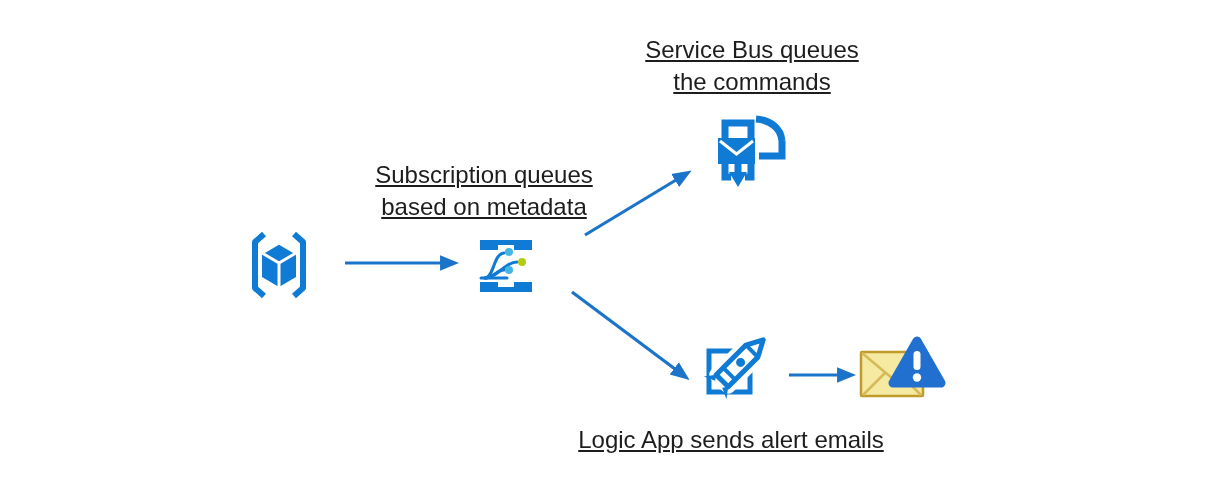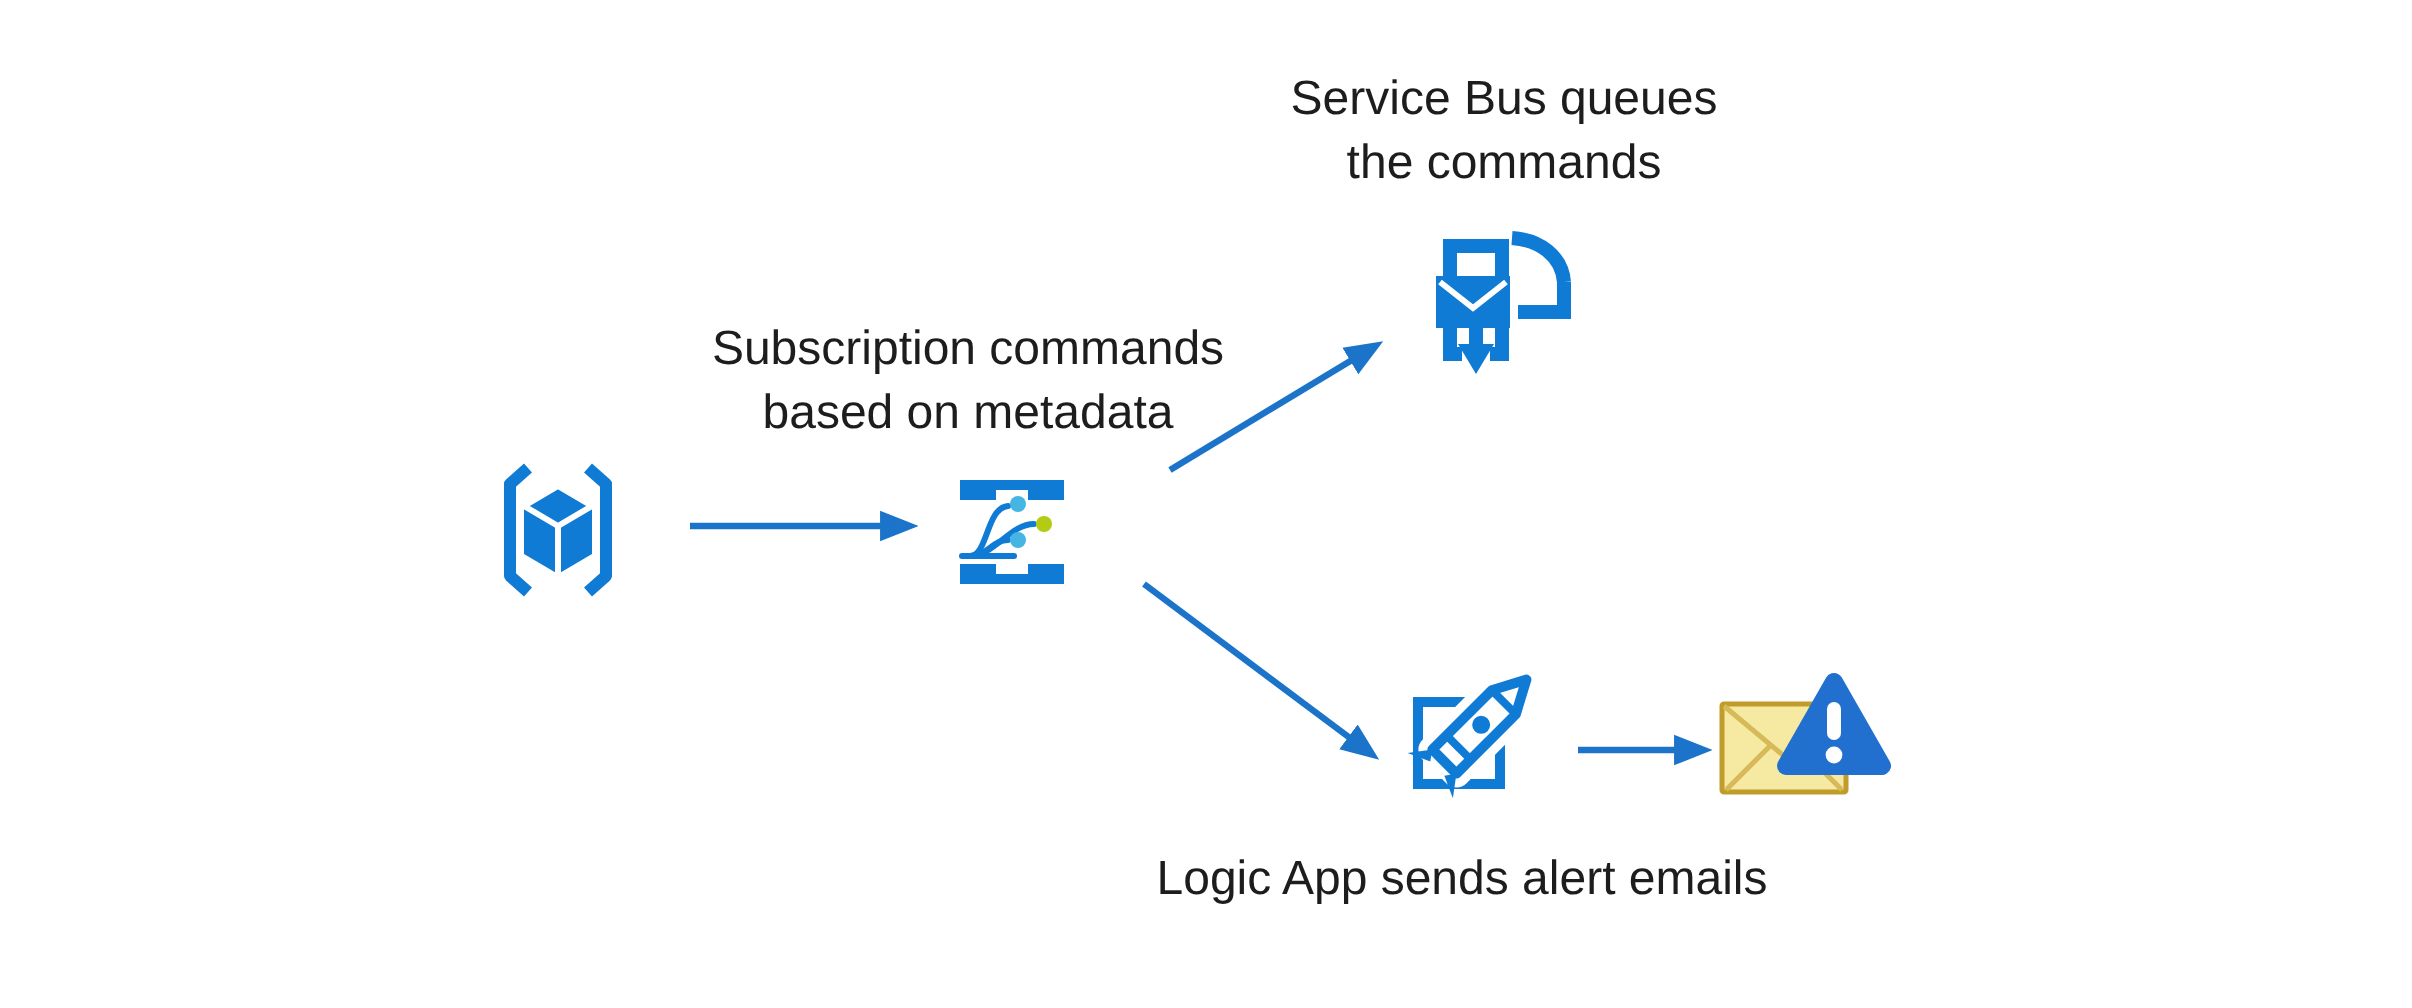--- a/index.html
+++ b/index.html
@@ -4,20 +4,21 @@
 <style>
   html,body{margin:0;padding:0;background:#fff;}
   .canvas{
     position:relative;width:1206px;height:504px;background:var(--background,#fff);
     font-family:"Liberation Sans",sans-serif;overflow:hidden;
   }
   .label{
     position:absolute;white-space:pre-line;text-align:center;
     font-size:24px;line-height:32px;color:var(--text,#1d1d1d);
     transform:translateX(-50%);
+    text-decoration:underline;
   }
   .icon{position:absolute;}
   svg{display:block;}
   .arrows{position:absolute;left:0;top:0;width:1206px;height:504px;}
   .arrow-line{stroke:var(--arrow-blue,#1b74c9);stroke-width:3.2;fill:none;}
   .arrow-head{fill:var(--arrow-blue,#1b74c9);}
   .fill-blue{fill:var(--icon-blue,#0f7bd5);}
   .stroke-blue{stroke:var(--icon-blue,#0f7bd5);fill:none;}
   .stroke-white{stroke:#ffffff;fill:none;}
   .fill-cyan{fill:var(--dot-cyan,#45b6e3);}
@@ -61,21 +62,21 @@
       <path class="fill-blue" d="M3,55 H55 V45 H37 V50 H21 V45 H3 Z"></path>
       <path class="stroke-blue" stroke-width="3" stroke-linecap="round" d="M4,41 H30"></path>
       <path class="stroke-blue" stroke-width="3" stroke-linecap="round" d="M8,41 C17,41 16,17 27,16"></path>
       <path class="stroke-blue" stroke-width="3" stroke-linecap="round" d="M8,41 C20,41 28,25 40,25"></path>
       <path class="stroke-blue" stroke-width="3" stroke-linecap="round" d="M8,41 C17,41 19,33 27,33"></path>
       <circle class="fill-cyan" cx="32" cy="15" r="4"></circle>
       <circle class="fill-green" cx="45" cy="25" r="4"></circle>
       <circle class="fill-cyan" cx="32" cy="33" r="4"></circle>
     </svg>
   </div>
-  <div class="label" style="left:484px;top:159px;">Subscription commands
+  <div class="label" style="left:484px;top:159px;">Subscription queues
 based on metadata</div>
 
   <div class="icon" style="left:710px;top:110px;">
     <svg width="82" height="82" viewBox="0 0 82 82" xmlns="http://www.w3.org/2000/svg">
       <path class="stroke-blue" stroke-width="7" d="M15,29 V13 H41 V29"></path>
       <rect class="fill-blue" x="8" y="28" width="37" height="26"></rect>
       <path class="stroke-white" stroke-width="3" d="M10,31 L26.5,44 L43,31"></path>
       <path class="stroke-blue" stroke-width="7" d="M15,54 V67 H21"></path>
       <path class="stroke-blue" stroke-width="7" d="M41,54 V67 H35"></path>
       <path class="stroke-blue" stroke-width="7" d="M28,52 V63"></path>

